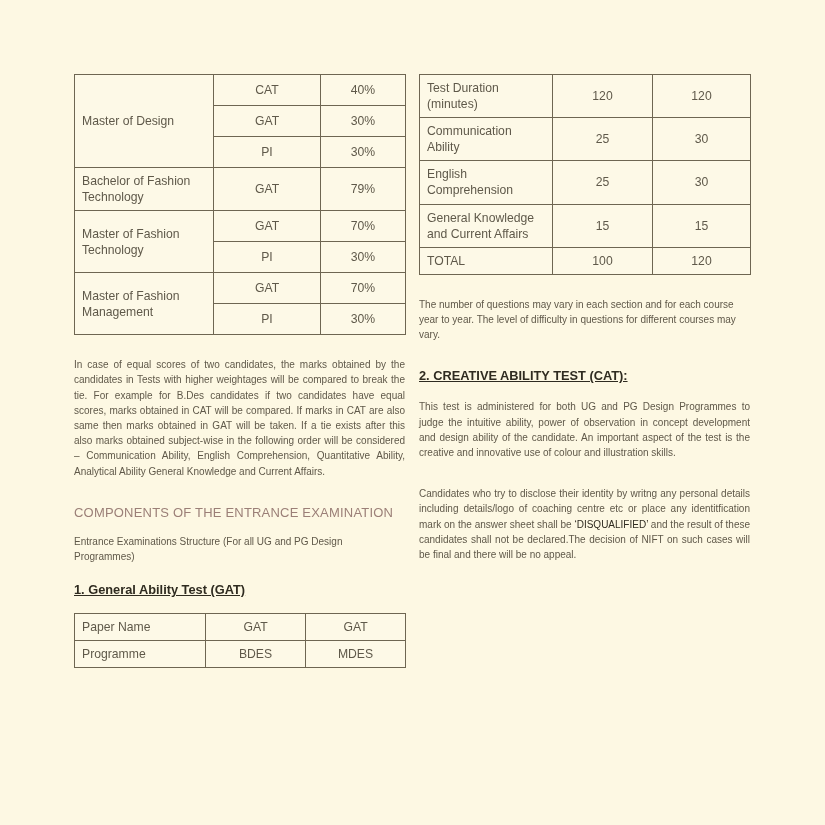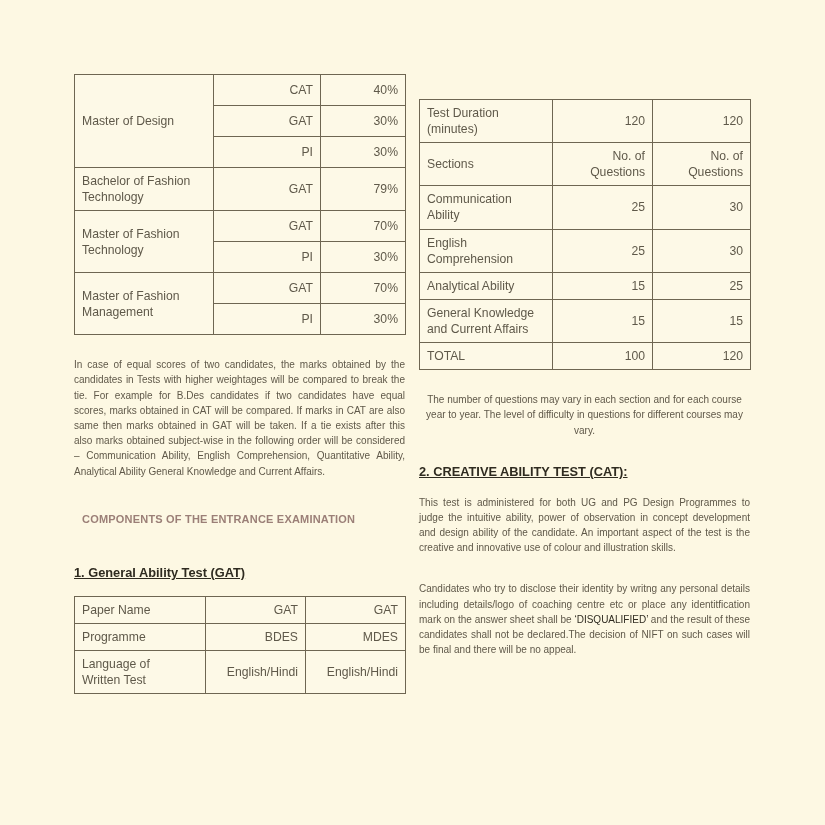--- a/index.html
+++ b/index.html
@@ -37,21 +37,21 @@
   }
   table.doc-table td {
     border: 1px solid #6e6652;
     color: #5f594a;
     font-size: 12.2px;
     line-height: 1.32;
     padding: 5px 7px;
     vertical-align: middle;
     background: #fdf9e7;
   }
-  table.doc-table td.c { text-align: right; }
+  table.doc-table td.c { text-align: center; }
   table.doc-table td.l { text-align: left; }
 
   
   .tbl-weightage { margin-top: 0; }
   .tbl-weightage col.c1 { width: 139px; }
   .tbl-weightage col.c2 { width: 107px; }
   .tbl-weightage col.c3 { width: 85px; }
   .tbl-weightage td { height: 20px; }
 
   
@@ -66,28 +66,28 @@
 
   
   p.body {
     font-size: 10px;
     line-height: 1.52;
     color: #5f5849;
     margin: 0;
     text-align: justify;
     text-justify: inter-word;
   }
-  p.body.nojust { text-align: center; }
+  p.body.nojust { text-align: left; }
 
   h2.section-head {
-    font-size: 11px;
-    font-weight: 700;
+    font-size: 13px;
+    font-weight: 400;
     letter-spacing: 0.2px;
     color: #9b7f77;
-    margin: 8px;
+    margin: 0;
     text-transform: none;
   }
   h3.sub-head {
     font-size: 12.8px;
     font-weight: 700;
     color: #2f2b20;
     margin: 0;
     text-decoration: underline;
   }
   .strongword { font-weight: 400; color: #2f2b20; }
@@ -151,20 +151,21 @@
       </tbody>
     </table>
 
     <div class="sp-22"></div>
     <p class="body">In case of equal scores of two candidates, the marks obtained by the candidates in Tests with higher weightages will be compared to break the tie. For example for B.Des candidates if two candidates have equal scores, marks obtained in CAT will be compared. If marks in CAT are also same then marks obtained in GAT will be taken. If a tie exists after this also marks obtained subject-wise in the following order will be considered – Communication Ability, English Comprehension, Quantitative Ability, Analytical Ability General Knowledge and Current Affairs.</p>
 
     <div class="sp-26"></div>
     <h2 class="section-head">COMPONENTS OF THE ENTRANCE EXAMINATION</h2>
 
     <div class="sp-14"></div>
+    <p class="body nojust">Entrance Examinations Structure (For all UG and PG Design Programmes)</p>
 
     <div class="sp-18"></div>
     <h3 class="sub-head">1. General Ability Test (GAT)</h3>
 
     <div class="sp-16"></div>
     <table class="doc-table tbl-gat">
       <colgroup>
           <col class="c1">
           <col class="c2">
           <col class="c3">
@@ -173,64 +174,49 @@
         <tr>
           <td class="l">Paper Name</td>
           <td class="c">GAT</td>
           <td class="c">GAT</td>
         </tr>
         <tr>
           <td class="l">Programme</td>
           <td class="c">BDES</td>
           <td class="c">MDES</td>
         </tr>
-        <tr>
-          <td class="l">Language of<br>Written Test</td>
-          <td class="c">English/Hindi</td>
-          <td class="c">English/Hindi</td>
-        </tr>
       </tbody>
     </table>
   </div>
 
-  <div class="col col-right" style="top:74px;margin-top:25px;">
+  <div class="col col-right" style="top:74px;">
 
     <table class="doc-table tbl-structure">
       <colgroup>
           <col class="c1">
           <col class="c2">
           <col class="c3">
         </colgroup>
       <tbody>
         <tr>
           <td class="l">Test Duration<br>(minutes)</td>
           <td class="c">120</td>
           <td class="c">120</td>
         </tr>
         <tr>
-          <td class="l">Sections</td>
-          <td class="c">No. of<br>Questions</td>
-          <td class="c">No. of<br>Questions</td>
-        </tr>
-        <tr>
           <td class="l">Communication<br>Ability</td>
           <td class="c">25</td>
           <td class="c">30</td>
         </tr>
         <tr>
           <td class="l">English<br>Comprehension</td>
           <td class="c">25</td>
           <td class="c">30</td>
         </tr>
         <tr>
-          <td class="l">Analytical Ability</td>
-          <td class="c">15</td>
-          <td class="c">25</td>
-        </tr>
-        <tr>
           <td class="l">General Knowledge<br>and Current Affairs</td>
           <td class="c">15</td>
           <td class="c">15</td>
         </tr>
         <tr>
           <td class="l">TOTAL</td>
           <td class="c">100</td>
           <td class="c">120</td>
         </tr>
       </tbody>

